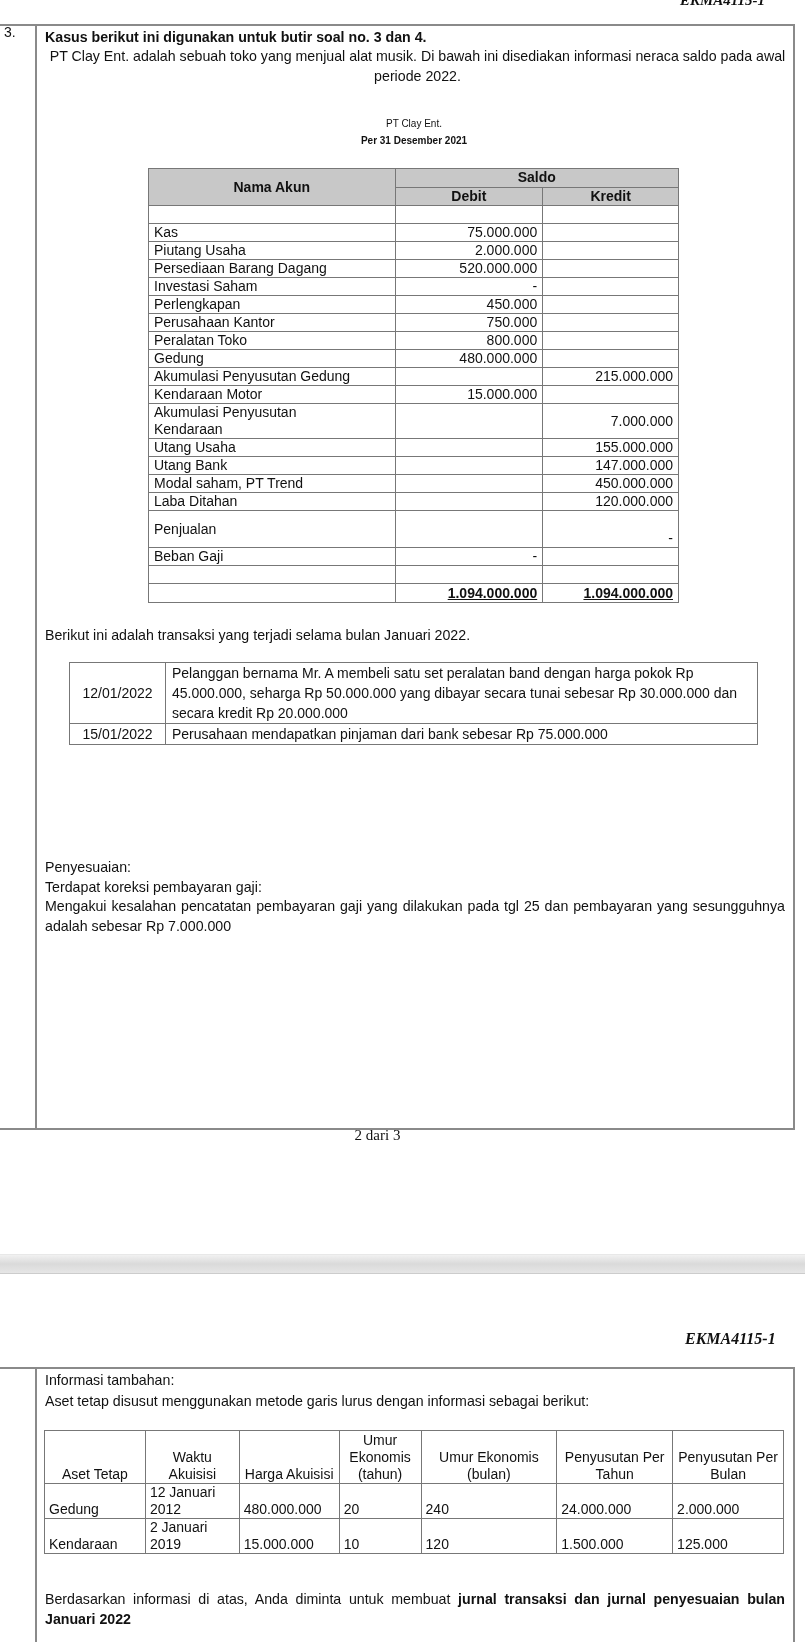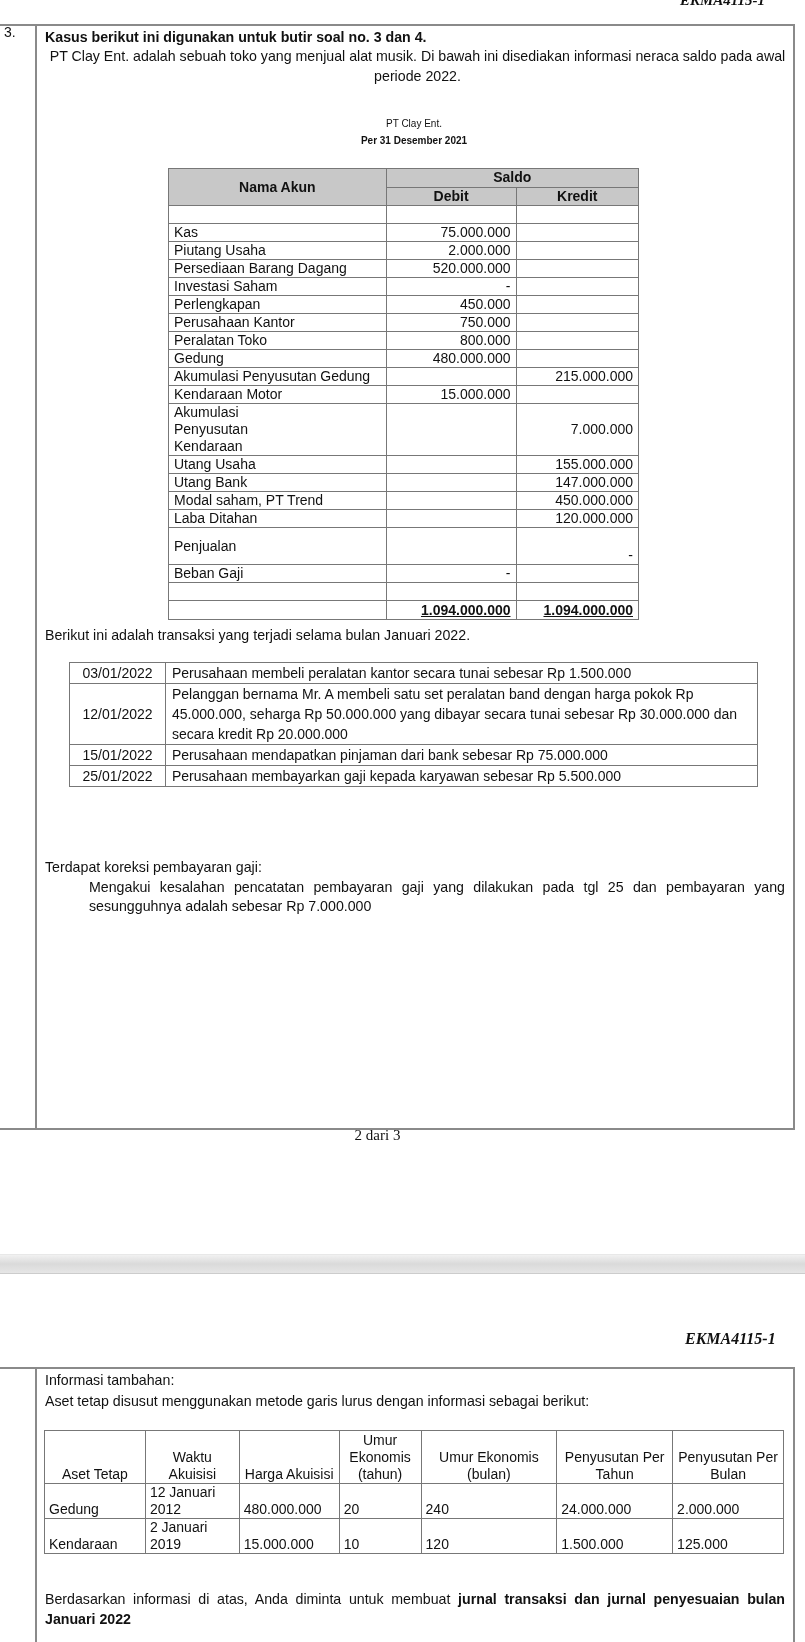--- a/index.html
+++ b/index.html
@@ -36,21 +36,21 @@
 <div class="abs qnum">3.</div>
 
 <div class="abs p bold" style="top:27px;">Kasus berikut ini digunakan untuk butir soal no. 3 dan 4.</div>
 <div class="abs p" style="top:46px; width:745px;text-align:center;">PT Clay Ent. adalah sebuah toko yang menjual alat musik. Di bawah ini disediakan informasi neraca saldo pada awal periode 2022.</div>
 
 <div class="abs center" style="left:150px; width:528px; top:115px; font-size:10px; line-height:17px;">
   <div>PT Clay Ent.</div>
   <div class="bold">Per 31 Desember 2021</div>
 </div>
 
-<table class="abs tb" style="left:148px; top:168px; width:471px;margin-left:20px;">
+<table class="abs tb" style="left:148px; top:168px; width:531px;">
   <colgroup>
       <col style="width:247px">
       <col style="width:148px">
       <col style="width:136px">
     </colgroup>
   <thead>
     <tr>
       <th rowspan="2" style="height:36px;">Nama Akun</th>
       <th colspan="2">Saldo</th>
     </tr>
@@ -163,41 +163,34 @@
       <td class="num"><span class="under">1.094.000.000</span></td>
     </tr>
   </tfoot>
 </table>
 
 <div class="abs p" style="top:625px;">Berikut ini adalah transaksi yang terjadi selama bulan Januari 2022.</div>
 
 <table class="abs tx" style="left:69px; top:662px; width:689px;">
   <tbody id="tx-body">
       <tr>
-        <td class="date">03/01/2022</td>
-        <td>Perusahaan membeli peralatan kantor secara tunai sebesar Rp 1.500.000</td>
-      </tr>
-      <tr>
         <td class="date">12/01/2022</td>
         <td>Pelanggan bernama Mr. A membeli satu set peralatan band dengan harga pokok Rp 45.000.000, seharga Rp 50.000.000 yang dibayar secara tunai sebesar Rp 30.000.000 dan secara kredit Rp 20.000.000</td>
       </tr>
       <tr>
         <td class="date">15/01/2022</td>
         <td>Perusahaan mendapatkan pinjaman dari bank sebesar Rp 75.000.000</td>
       </tr>
-      <tr>
-        <td class="date">25/01/2022</td>
-        <td>Perusahaan membayarkan gaji kepada karyawan sebesar Rp 5.500.000</td>
-      </tr>
     </tbody>
 </table>
 
 <div class="abs p" style="top:858px; line-height:19.5px;">
+  <div>Penyesuaian:</div>
   <div>Terdapat koreksi pembayaran gaji:</div>
-  <div style="text-align:justify;margin-left:44px;">Mengakui kesalahan pencatatan pembayaran gaji yang dilakukan pada tgl 25 dan pembayaran yang sesungguhnya adalah sebesar Rp 7.000.000</div>
+  <div style="text-align:justify;">Mengakui kesalahan pencatatan pembayaran gaji yang dilakukan pada tgl 25 dan pembayaran yang sesungguhnya adalah sebesar Rp 7.000.000</div>
 </div>
 
 <div class="abs footer-page">2 dari 3</div>
 
 <div class="abs sep"></div>
 
 <div class="abs page-code">EKMA4115-1</div>
 
 <div class="abs frame" style="left:-4px; top:1367px; width:795px; height:290px;"></div>
 <div class="abs qline" style="top:1367px; height:290px;"></div>

